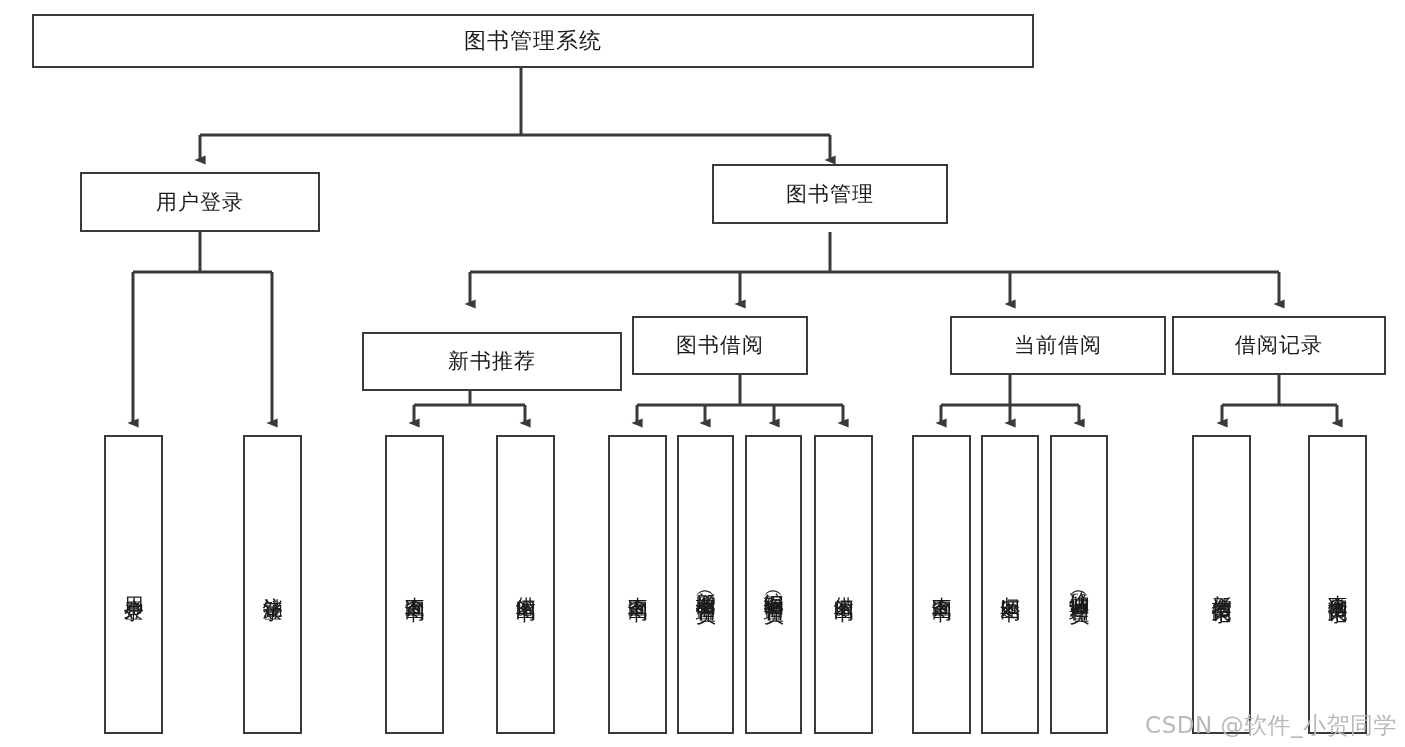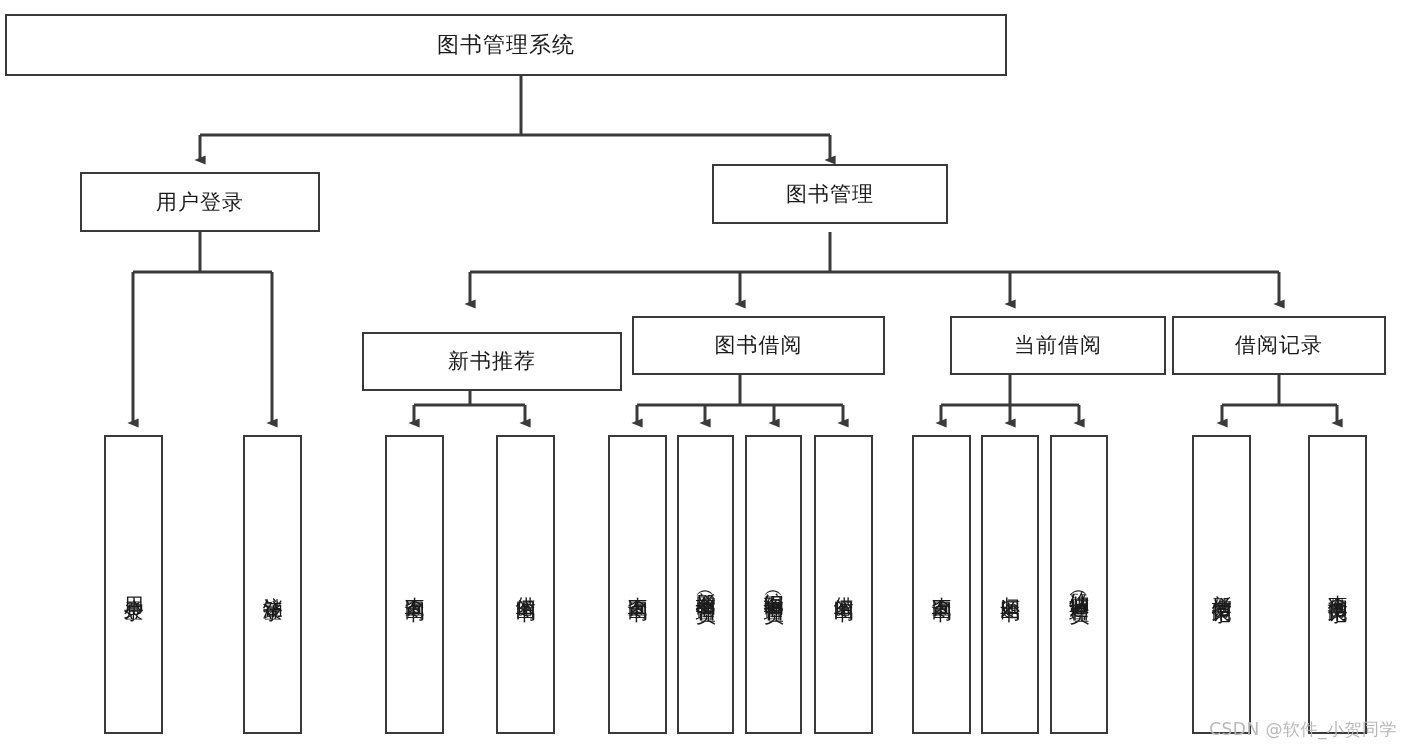--- a/index.html
+++ b/index.html
@@ -58,21 +58,21 @@
   .node.vert .vlabel {
     writing-mode: vertical-rl;
     text-orientation: upright;
     display: block;
     max-height: 100%;
   }
   .watermark {
     position: absolute;
     right: 8px;
     bottom: 6px;
-    font-size: 17px;
+    font-size: 23px;
     color: #b9b9b9;
     letter-spacing: 0.5px;
     z-index: 5;
     white-space: nowrap;
     font-family: "DejaVu Sans", "Liberation Sans", sans-serif;
   }
 </style>
 </head>
 <body>
 
@@ -121,37 +121,37 @@
       <path d="M1010,405 L1010,423" marker-end="url(#arrow)"></path>
       <path d="M1079,405 L1079,423" marker-end="url(#arrow)"></path>
 
       <path d="M1279,375 L1279,405"></path>
       <path d="M1222,405 L1337,405"></path>
       <path d="M1222,405 L1222,423" marker-end="url(#arrow)"></path>
       <path d="M1337,405 L1337,423" marker-end="url(#arrow)"></path>
     </g>
   </svg>
 
-  <div class="node horiz root" style="left:5px; top:14px; width:1002px; height:62px;">
+  <div class="node horiz root" style="left:32px; top:14px; width:1002px; height:54px;">
     <span>图书管理系统</span>
   </div>
 
   <div class="node horiz" style="left:80px; top:172px; width:240px; height:60px;">
     <span>用户登录</span>
   </div>
 
   <div class="node horiz" style="left:712px; top:164px; width:236px; height:60px;">
     <span>图书管理</span>
   </div>
 
   <div class="node horiz" style="left:362px; top:332px; width:260px; height:59px;">
     <span>新书推荐</span>
   </div>
 
-  <div class="node horiz" style="left:632px; top:316px; width:253px; height:59px;">
+  <div class="node horiz" style="left:632px; top:316px; width:176px; height:59px;">
     <span>图书借阅</span>
   </div>
 
   <div class="node horiz" style="left:902px; top:316px; width:216px; height:59px;margin-left:48px;">
     <span>当前借阅</span>
   </div>
 
   <div class="node horiz" style="left:1172px; top:316px; width:214px; height:59px;">
     <span>借阅记录</span>
   </div>

